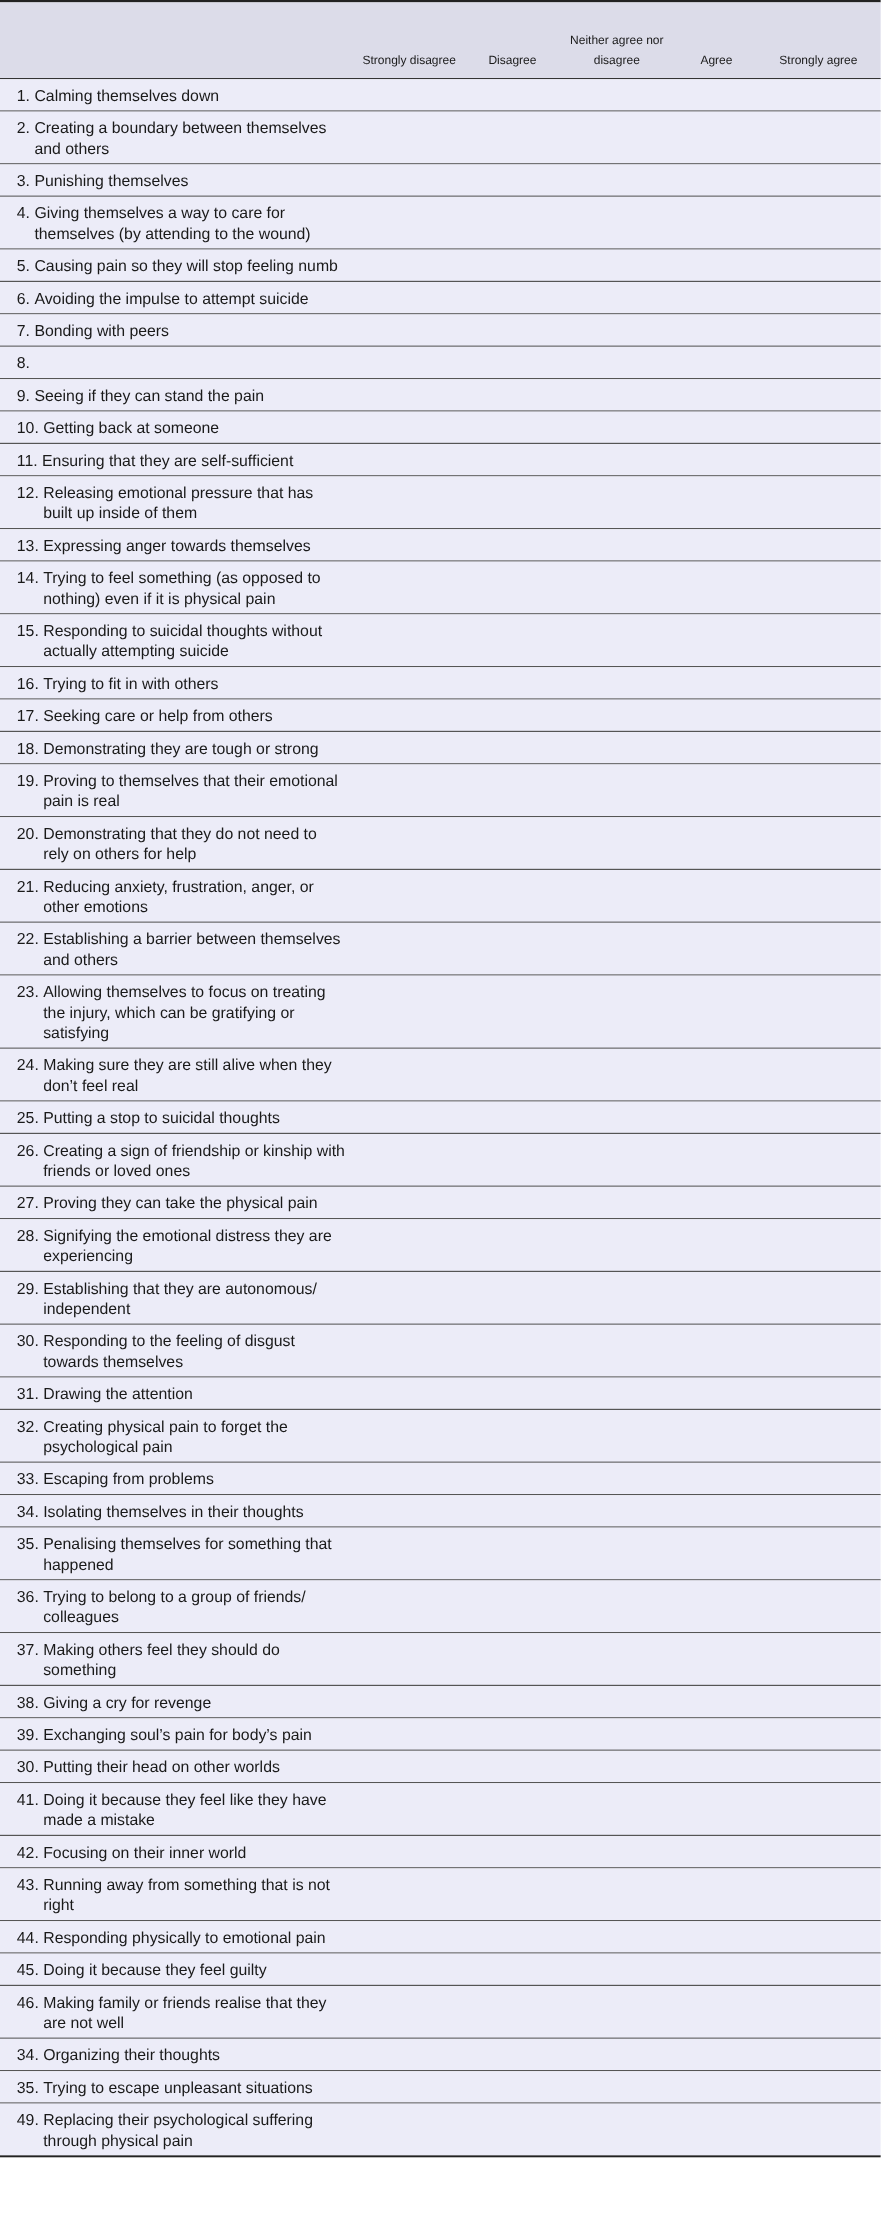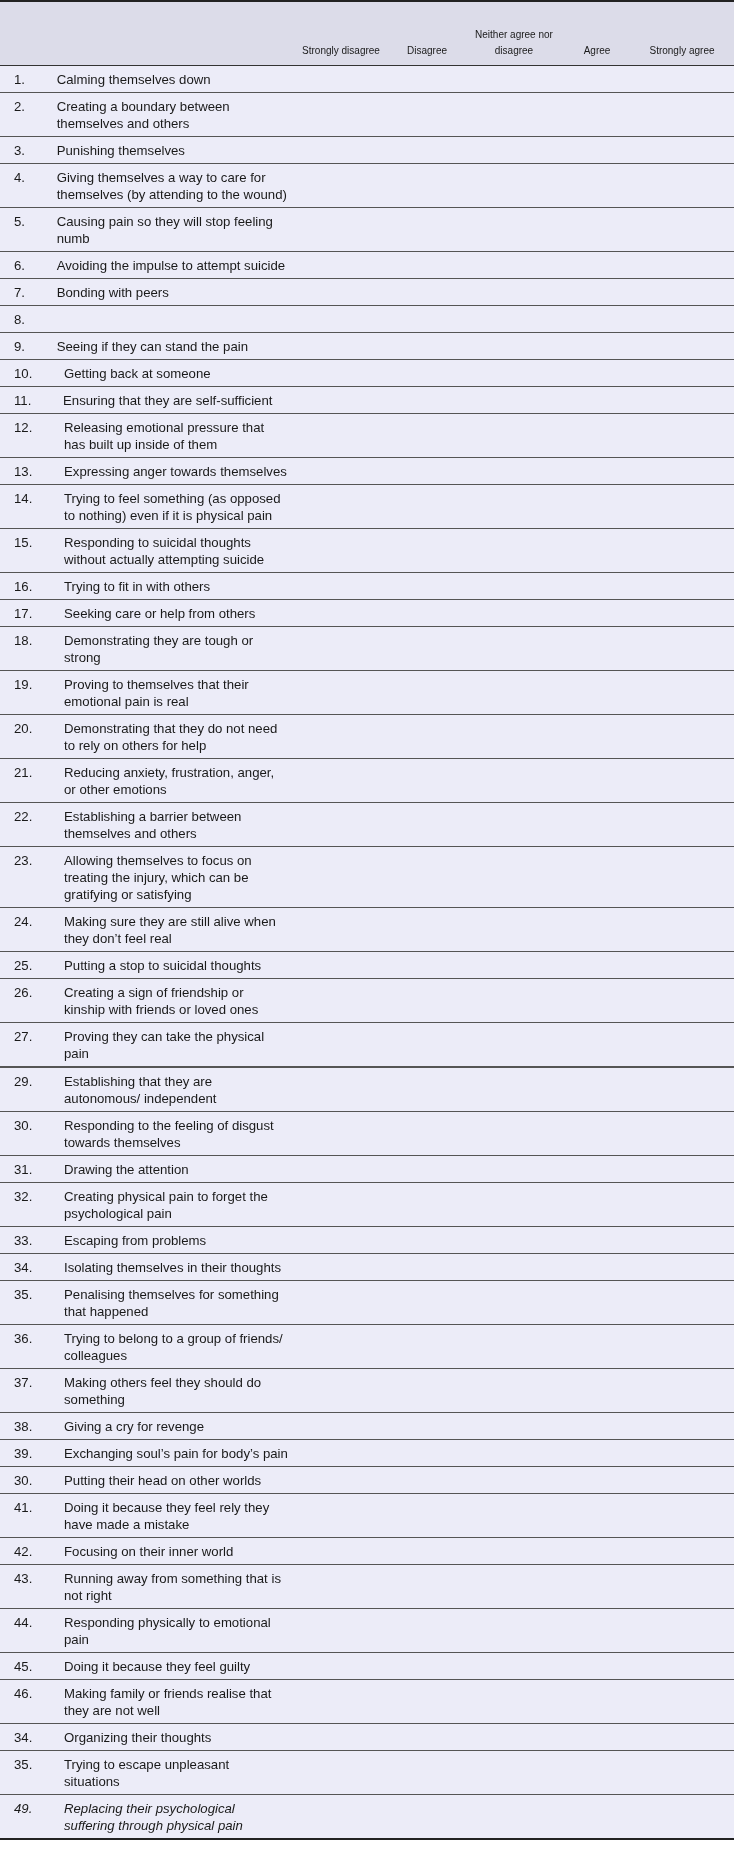--- a/index.html
+++ b/index.html
@@ -17,27 +17,27 @@
     }
     .head .hc { text-align: center; padding-bottom: 6px; }
     .row {
       display: grid;
       grid-template-columns: 292px 98px 74px 100px 66px 104px;
       background: #ececf8;
       border-bottom: 1.3px solid #555;
       font-size: 13.2px;
       line-height: 17px;
     }
-    .row:last-child { border-bottom: none; font-style: italic; }
+    .row:last-child { border-bottom: none; }
     .item {
       padding: 4.5px 4px 4.5px 14px;
       display: flex;
     }
     .num { flex: 0 0 auto; white-space: pre; }
-    .txt { flex: 1 1 auto; margin-left: 28px; }
+    .txt { flex: 1 1 auto; }
     .cell { }
   </style>
 </head>
 <body>
 
 <div class="table">
   <div class="head">
     <div class="hc"></div>
     <div class="hc">Strongly disagree</div>
     <div class="hc">Disagree</div>
@@ -336,20 +336,24 @@
           <span class="num">27. </span>
           <span class="txt">Proving they can take the physical pain</span>
         </div>
         <div class="cell"></div>
         <div class="cell"></div>
         <div class="cell"></div>
         <div class="cell"></div>
         <div class="cell"></div>
       </div>
       <div class="row">
+        <div class="item">
+          <span class="num">28. </span>
+          <span class="txt">Signifying the emotional distress they are experiencing</span>
+        </div>
         <div class="cell"></div>
         <div class="cell"></div>
         <div class="cell"></div>
         <div class="cell"></div>
         <div class="cell"></div>
       </div>
       <div class="row">
         <div class="item">
           <span class="num">29. </span>
           <span class="txt">Establishing that they are autonomous/ independent</span>
@@ -477,21 +481,21 @@
         </div>
         <div class="cell"></div>
         <div class="cell"></div>
         <div class="cell"></div>
         <div class="cell"></div>
         <div class="cell"></div>
       </div>
       <div class="row">
         <div class="item">
           <span class="num">41. </span>
-          <span class="txt">Doing it because they feel rely they have made a mistake</span>
+          <span class="txt">Doing it because they feel like they have made a mistake</span>
         </div>
         <div class="cell"></div>
         <div class="cell"></div>
         <div class="cell"></div>
         <div class="cell"></div>
         <div class="cell"></div>
       </div>
       <div class="row">
         <div class="item">
           <span class="num">42. </span>

